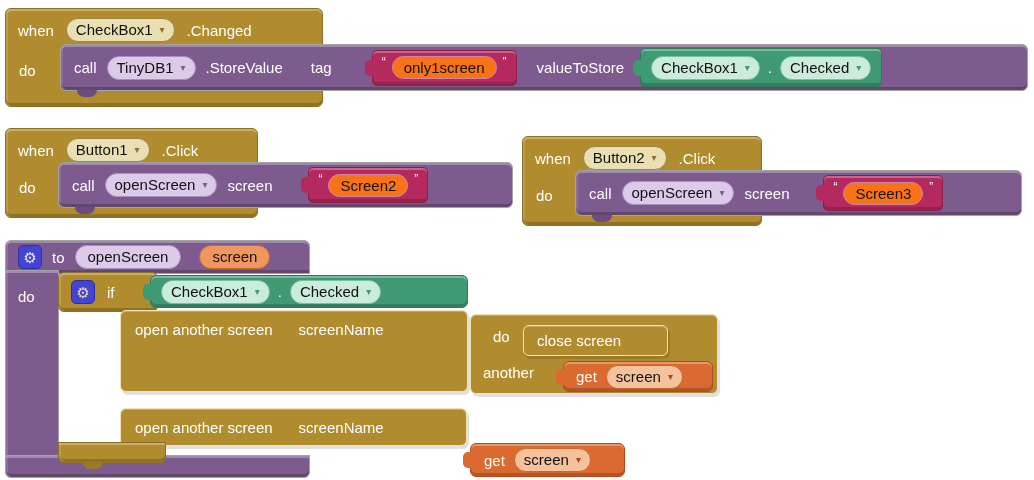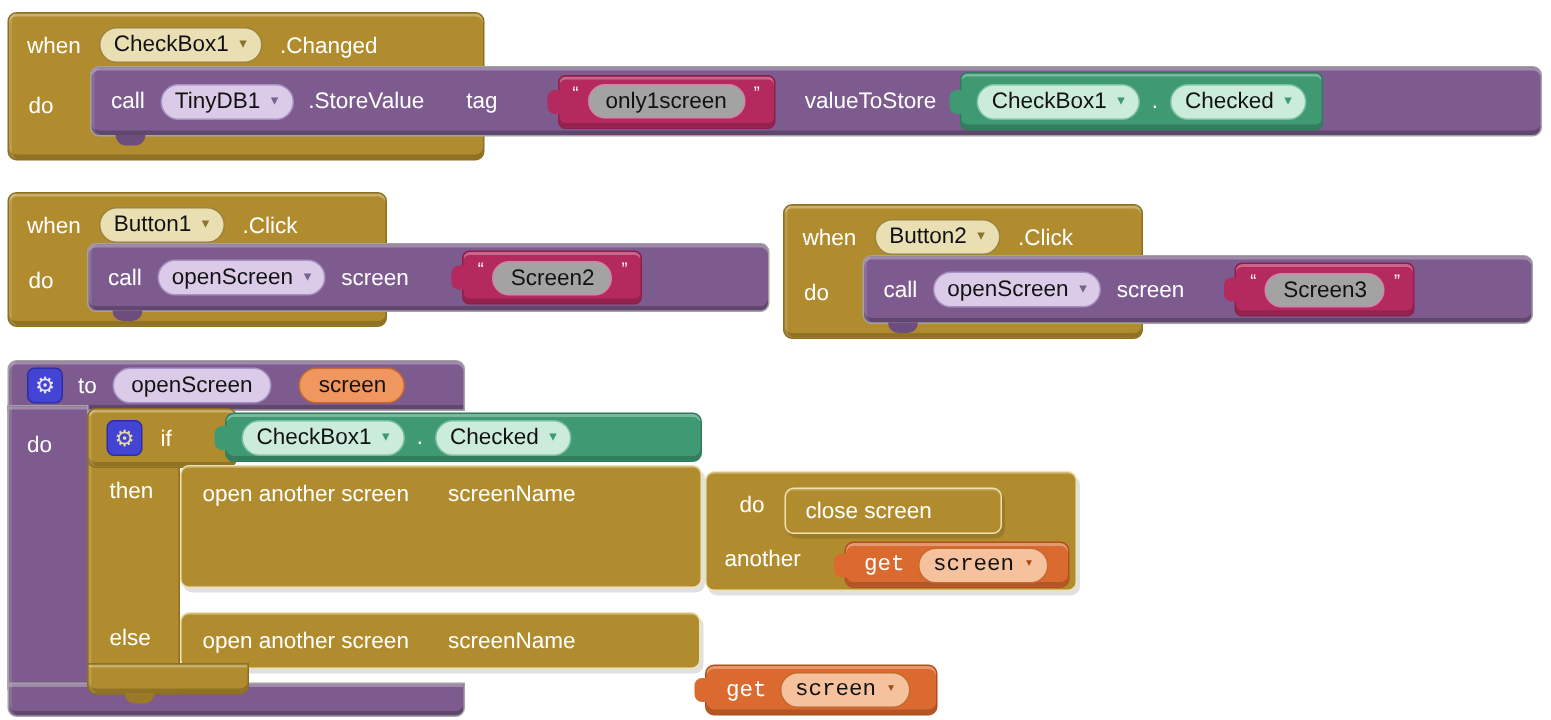--- a/index.html
+++ b/index.html
@@ -12,37 +12,37 @@
         box-shadow:inset 0 2px 0 rgba(255,255,255,.30),inset 2px 0 0 rgba(255,255,255,.14),inset 0 -3px 0 rgba(0,0,0,.18);}
   .gold-nested{background:#B08C2E;border:1px solid #efe3b4;
         box-shadow:inset 0 1px 0 rgba(255,255,255,.25),2px 3px 0 rgba(0,0,0,.12);}
   .purple{background:#7D5B8E;border:1px solid #a3a3a3;
         box-shadow:inset 0 2px 0 rgba(255,255,255,.28),inset 2px 0 0 rgba(255,255,255,.12),inset 0 -3px 0 rgba(0,0,0,.22);}
   .greenb{background:#3F9A74;border:1px solid #2e7c5b;
         box-shadow:inset 0 2px 0 rgba(255,255,255,.30),inset 0 -3px 0 rgba(0,0,0,.18);}
   .crimson{background:#B42A5F;border:1px solid #8e1e49;
         box-shadow:inset 0 2px 0 rgba(255,255,255,.28),inset 0 -3px 0 rgba(0,0,0,.18);}
   .orangeb{background:#DA6A30;border:1px solid #b04f1d;
-        box-shadow:inset 0 2px 0 rgba(255,255,255,.30),inset 0 -3px 0 rgba(0,0,0,.18);font-family:Liberation Mono, monospace;}
+        box-shadow:inset 0 2px 0 rgba(255,255,255,.30),inset 0 -3px 0 rgba(0,0,0,.18);}
   
   .lbl{color:#ffffff;white-space:nowrap;}
   .row{display:flex;align-items:center;height:100%;}
   
   .dd{display:inline-flex;align-items:center;gap:7px;padding:2px 9px;border-radius:12px;
       color:#111;white-space:nowrap;line-height:18px;}
   .tri{font-size:10px;line-height:10px;}
   .dd-cream{background:#EADFB2;border:1px solid #9b8440;} .dd-cream .tri{color:#8a7430;}
   .dd-lav{background:#DCCBE8;border:1px solid #a690bf;}  .dd-lav .tri{color:#77638e;}
   .dd-mint{background:#CBEBDB;border:1px solid #79bf9e;} .dd-mint .tri{color:#3F9A74;}
   .dd-peach{background:#F6C29E;border:1px solid #c4692f;} .dd-peach .tri{color:#a84a12;}
   .pill-lav{display:inline-block;padding:2px 12px;border-radius:12px;background:#DCCBE8;
       border:1px solid #a690bf;color:#111;white-space:nowrap;line-height:18px;}
   .pill-param{display:inline-block;padding:2px 12px;border-radius:12px;background:#F0965F;
       border:1px solid #c4692f;color:#111;white-space:nowrap;line-height:18px;}
-  .pill-text{display:inline-block;padding:1px 11px;border-radius:12px;background:#a3a3a3;
+  .pill-text{display:inline-block;padding:1px 11px;border-radius:12px;background:#f97316;
       border:1px solid #d086a8;color:#111;white-space:nowrap;line-height:19px;}
   .quote{color:#fff;font-size:12px;align-self:flex-start;margin-top:4px;}
   
   .gear{width:22px;height:22px;border-radius:5px;background:#4444D4;border:1px solid #2d2da6;
       display:inline-flex;align-items:center;justify-content:center;font-size:15px;line-height:15px;}
   .gear-white{color:#e9e4f4;} .gear-khaki{color:#e6d9a4;}
   
   .plug{position:relative;}
   .plug::before{content:"";position:absolute;left:-8px;top:50%;transform:translateY(-50%);
       width:10px;height:16px;background:inherit;border-radius:5px 0 0 5px;}
@@ -164,24 +164,20 @@
       <span class="lbl">to</span>
       <span class="pill-lav">openScreen</span>
       <span class="pill-param" style="margin-left:8px;">screen</span>
     </div>
   </div>
   <div class="blk purple" style="left:5px;top:270px;width:54px;height:190px;border-radius:0;">
     <span class="lbl abs" style="left:12px;top:17px;">do</span>
   </div>
   <div class="blk purple" style="left:5px;top:455px;width:305px;height:23px;border-radius:0 0 6px 6px;"></div>
 
-  <div class="blk gold" style="left:58px;top:272px;width:62px;height:191px;border-radius:6px 0 0 6px;">
-    <span class="lbl abs" style="left:14px;top:46px;">then</span>
-    <span class="lbl abs" style="left:14px;top:144px;">else</span>
-  </div>
   <div class="blk gold" style="left:58px;top:272px;width:100px;height:40px;">
     <div class="row" style="padding-left:12px;gap:12px;">
       <span class="gear gear-khaki">
         <span>⚙</span>
       </span>
       <span class="lbl">if</span>
     </div>
   </div>
   <div class="blk greenb plug" style="left:150px;top:275px;width:318px;height:33px;">
     <div class="row" style="padding-left:10px;gap:8px;">

